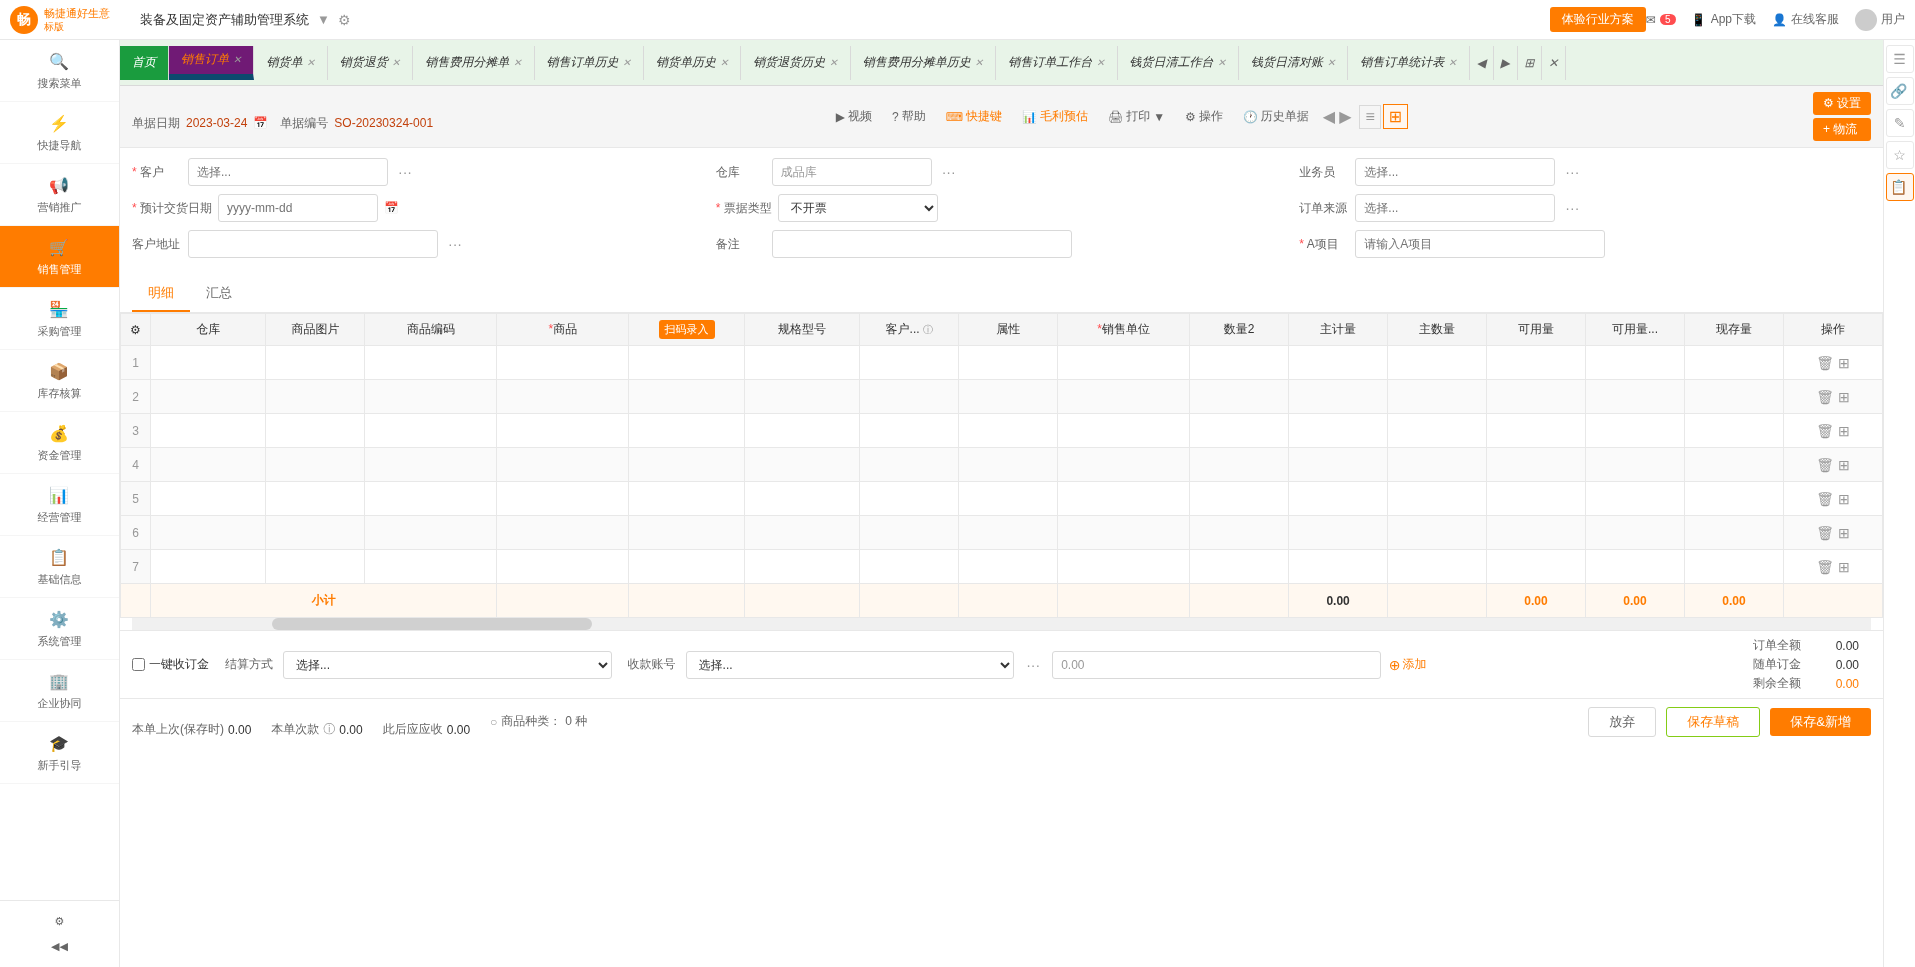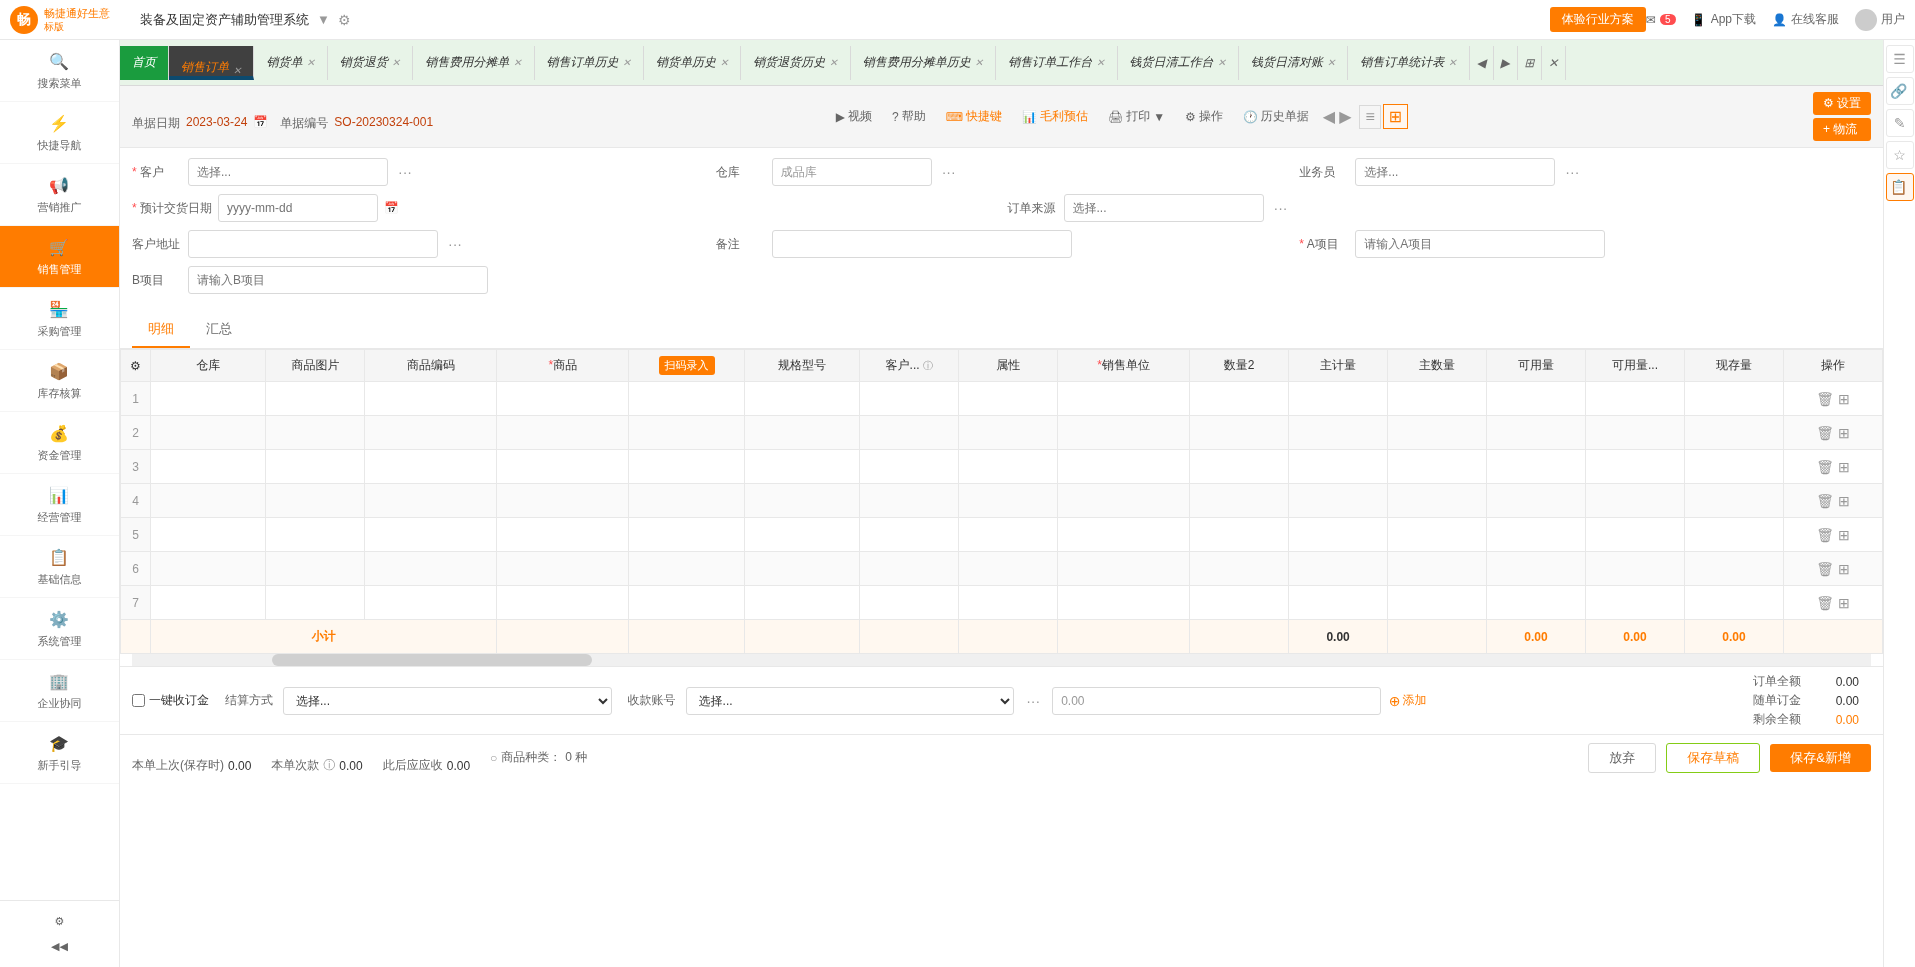--- a/index.html
+++ b/index.html
@@ -155,21 +155,21 @@
       padding: 0 12px;
       height: 34px;
       cursor: pointer;
       font-size: 12px;
       color: #333;
       white-space: nowrap;
       border-right: 1px solid #d9d9d9;
       gap: 4px;
       background: #e8f4e8;
     }
-    .tab-item.active { background: #404040; color: #ff7c00; border-bottom: 4px solid #0c4a6e; align-items: flex-end; }
+    .tab-item.active { background: #701a75; color: #ff7c00; border-bottom: 6px solid #0c4a6e; }
     .tab-home { background: #1a9c3e; color: white; }
     .tab-close { font-size: 10px; color: #999; cursor: pointer; }
     .tab-nav-btn {
       width: 24px;
       height: 34px;
       display: flex;
       align-items: center;
       justify-content: center;
       cursor: pointer;
       color: #666;
@@ -195,20 +195,21 @@
       gap: 8px;
       justify-content: space-between;
     }
     .toolbar-left {
       display: flex;
       align-items: center;
       gap: 12px;
     }
     .toolbar-field {
       display: flex;
+      align-items: center;
       gap: 6px;
       font-size: 12px;
       margin-top: 13px;
     }
     .toolbar-label { color: #666; white-space: nowrap; }
     .toolbar-value { color: #c2410c; font-weight: 400; }
     .toolbar-right {
       display: flex;
       align-items: center;
       gap: 8px;
@@ -773,20 +774,28 @@
           </div>
         </div>
 
         <div class="form-row">
           <div class="form-field">
             <span class="field-label field-required">预计交货日期</span>
             <input class="field-input date-input" type="text" style="max-width: 160px;" placeholder="yyyy-mm-dd">
             <span style="cursor:pointer;color:#999">📅</span>
           </div>
           <div class="form-field">
+            <span class="field-label field-required">票据类型</span>
+            <select class="field-select" style="max-width:160px">
+              <option>不开票</option>
+              <option>增值税普通发票</option>
+              <option>增值税专用发票</option>
+            </select>
+          </div>
+          <div class="form-field">
             <span class="field-label">订单来源</span>
             <input class="field-input" type="text" style="max-width: 200px;" placeholder="选择...">
             <span class="dots-btn">···</span>
           </div>
         </div>
 
         <div class="form-row">
           <div class="form-field">
             <span class="field-label">客户地址</span>
             <input class="field-input" type="text" style="max-width: 250px;">
@@ -795,26 +804,20 @@
           <div class="form-field">
             <span class="field-label">备注</span>
             <input class="field-input" type="text" style="max-width: 300px;">
           </div>
           <div class="form-field">
             <span class="field-label field-required">A项目</span>
             <input class="field-input" type="text" style="max-width: 250px;" placeholder="请输入A项目">
           </div>
         </div>
 
-        <div class="form-row">
-          <div class="form-field">
-            <span class="field-label">B项目</span>
-            <input class="field-input" type="text" style="max-width: 300px;" placeholder="请输入B项目">
-          </div>
-        </div>
       </div>
 
       <div class="detail-tabs">
         <div class="detail-tab active">
           <span>明细</span>
         </div>
         <div class="detail-tab">
           <span>汇总</span>
         </div>
       </div>

